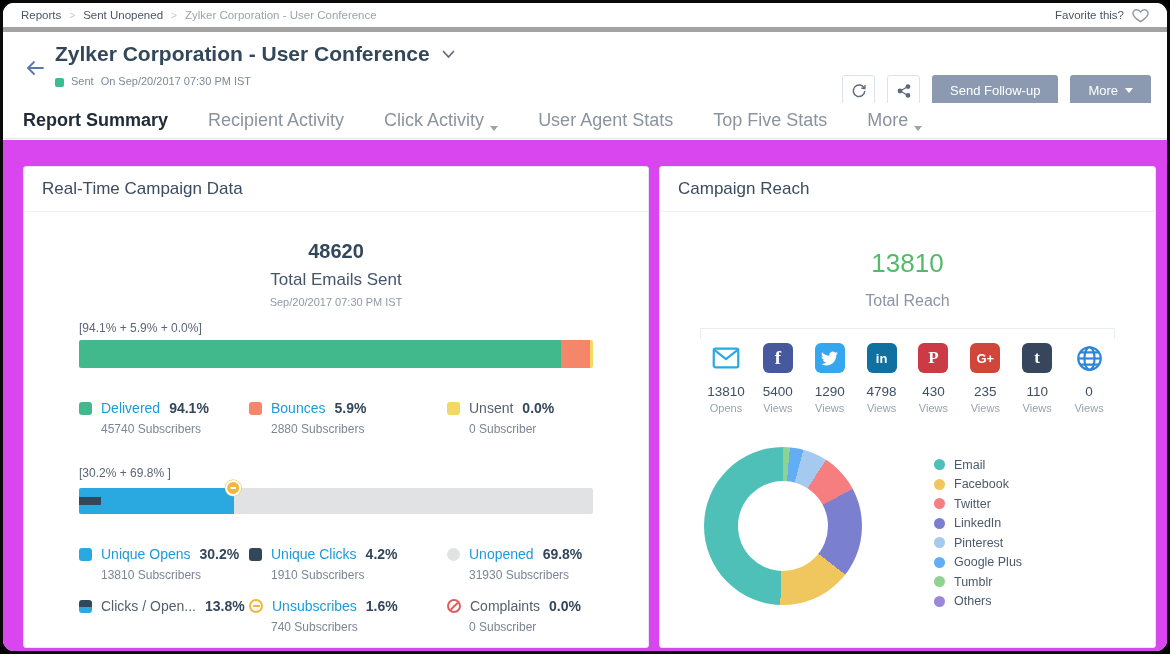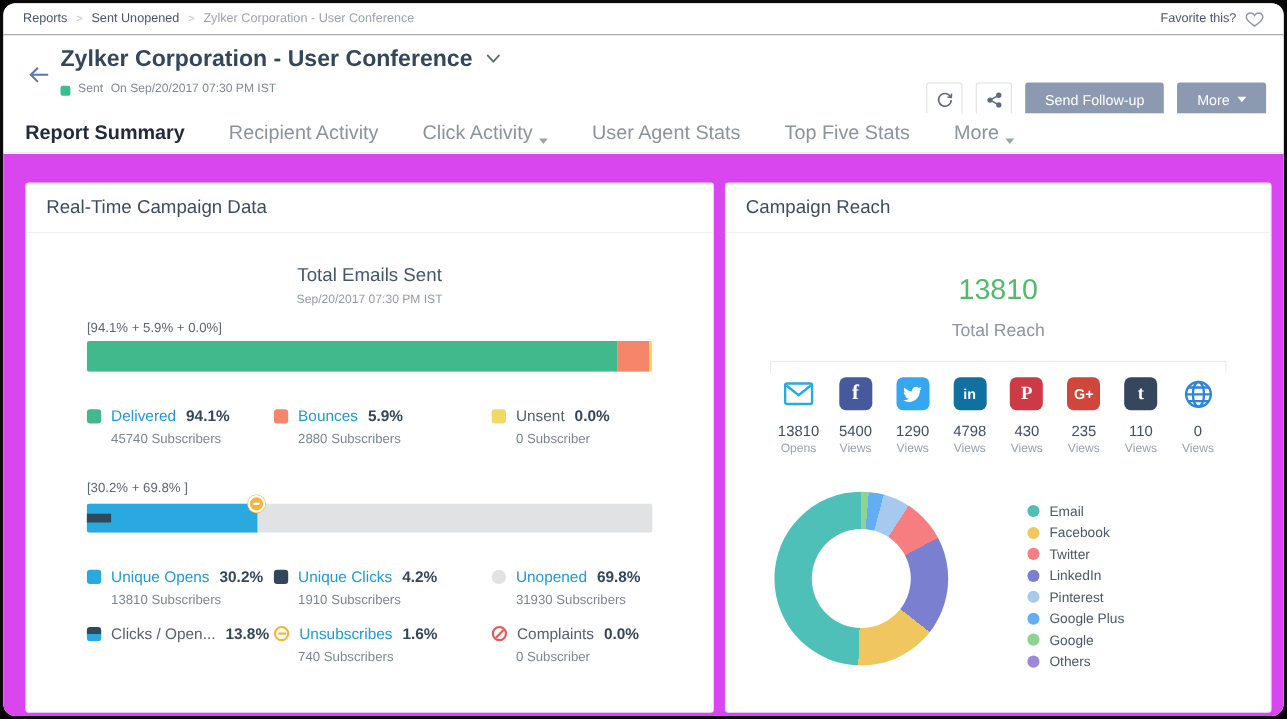--- a/index.html
+++ b/index.html
@@ -1,20 +1,20 @@
 <!DOCTYPE html>
 <html><head>
 <meta charset="utf-8">
 <style>
   * { margin:0; padding:0; box-sizing:border-box; }
   html,body { width:1170px; height:654px; background:#000; font-family:"Liberation Sans", sans-serif; }
   .frame { position:absolute; inset:0; width:1170px; height:654px; background:#fff; border:3px solid #0a0a0a; border-radius:14px; overflow:hidden; }
 
   
-  .topbar { position:absolute; top:0; left:0; right:0; height:29px; background:#fff; border-bottom:1px solid #a3a3a3; display:flex; align-items:center; padding:0 18px; }
+  .topbar { position:absolute; top:0; left:0; right:0; height:29px; background:#fff; border-bottom:5px solid #a3a3a3; display:flex; align-items:center; padding:0 18px; }
   .crumbs { display:flex; align-items:center; gap:8px; font-size:11.5px; }
   .crumb { color:#4a5568; }
   .crumb.current { color:#9aa4af; }
   .crumb-sep { color:#c3cad2; font-size:10px; }
   .fav { margin-left:auto; display:flex; align-items:center; gap:8px; font-size:11.5px; color:#4a5568; cursor:pointer; }
 
   
   .header { position:absolute; top:30px; left:0; right:0; height:70px; background:#fff; }
   .back { position:absolute; left:22px; top:26px; color:#5878ad; cursor:pointer; }
   .title-wrap { position:absolute; left:52px; top:9px; }
@@ -185,20 +185,21 @@
         <span class="caret-down"></span>
       </div>
   </div>
 
   <div class="content">
 
     <section class="panel panel-left">
       <div class="panel-header">Real-Time Campaign Data</div>
       <div class="lp-body">
         <div class="total-block">
+          <div class="total-num">48620</div>
           <div class="total-lbl">Total Emails Sent</div>
           <div class="total-time">Sep/20/2017 07:30 PM IST</div>
         </div>
 
         <div class="annot annot1">[94.1% + 5.9% + 0.0%]</div>
         <div class="hbar">
           <span class="seg" style="width: 93.8%; background: rgb(65, 185, 140);"></span>
           <span class="seg" style="width: 5.7%; background: rgb(245, 134, 106);"></span>
           <span class="seg" style="width: 0.5%; background: rgb(242, 217, 100);"></span>
         </div>
@@ -380,21 +381,21 @@
           <div class="pl-item">
               <span class="pl-dot" style="background: rgb(166, 201, 239);"></span>
               <span>Pinterest</span>
             </div>
           <div class="pl-item">
               <span class="pl-dot" style="background: rgb(98, 174, 245);"></span>
               <span>Google Plus</span>
             </div>
           <div class="pl-item">
               <span class="pl-dot" style="background: rgb(142, 211, 145);"></span>
-              <span>Google</span>
+              <span>Tumblr</span>
             </div>
           <div class="pl-item">
               <span class="pl-dot" style="background: rgb(157, 135, 216);"></span>
               <span>Others</span>
             </div>
         </div>
       </div>
     </section>
 
   </div>

